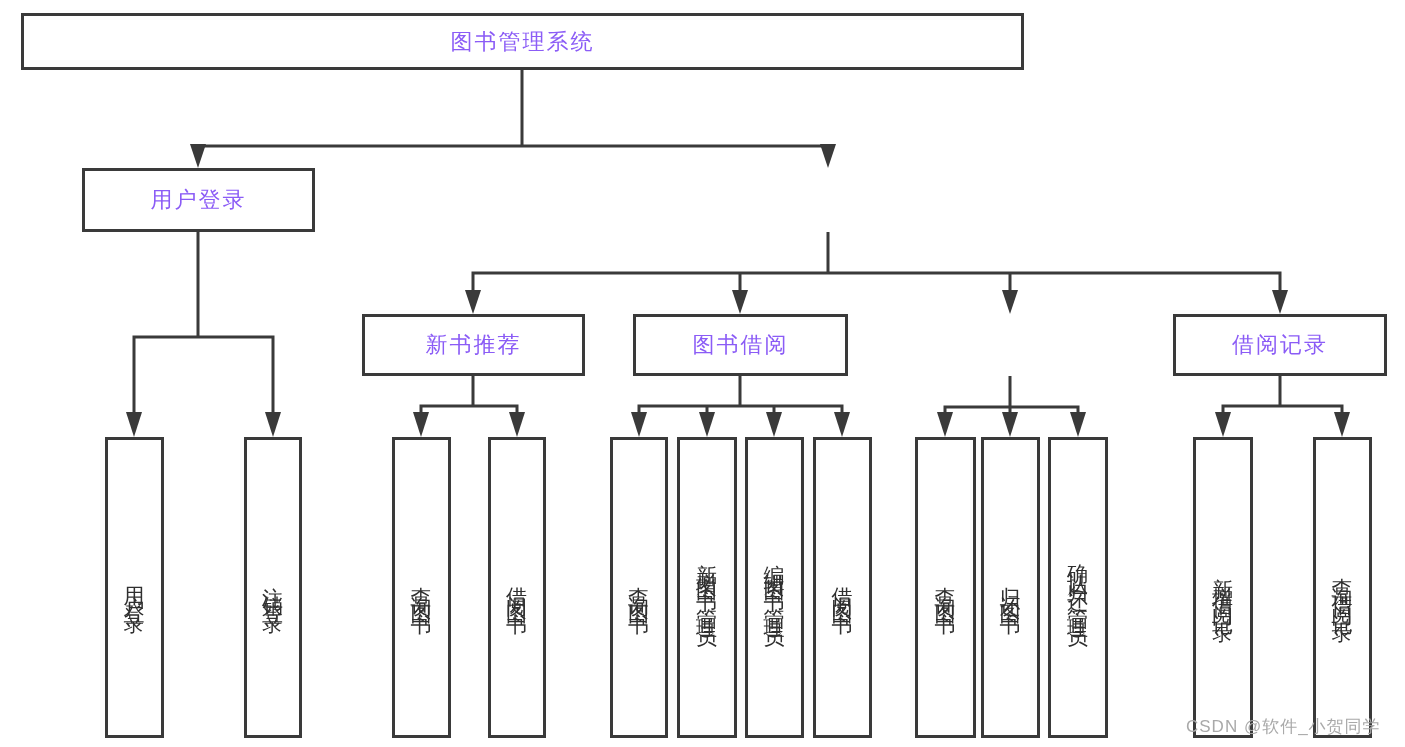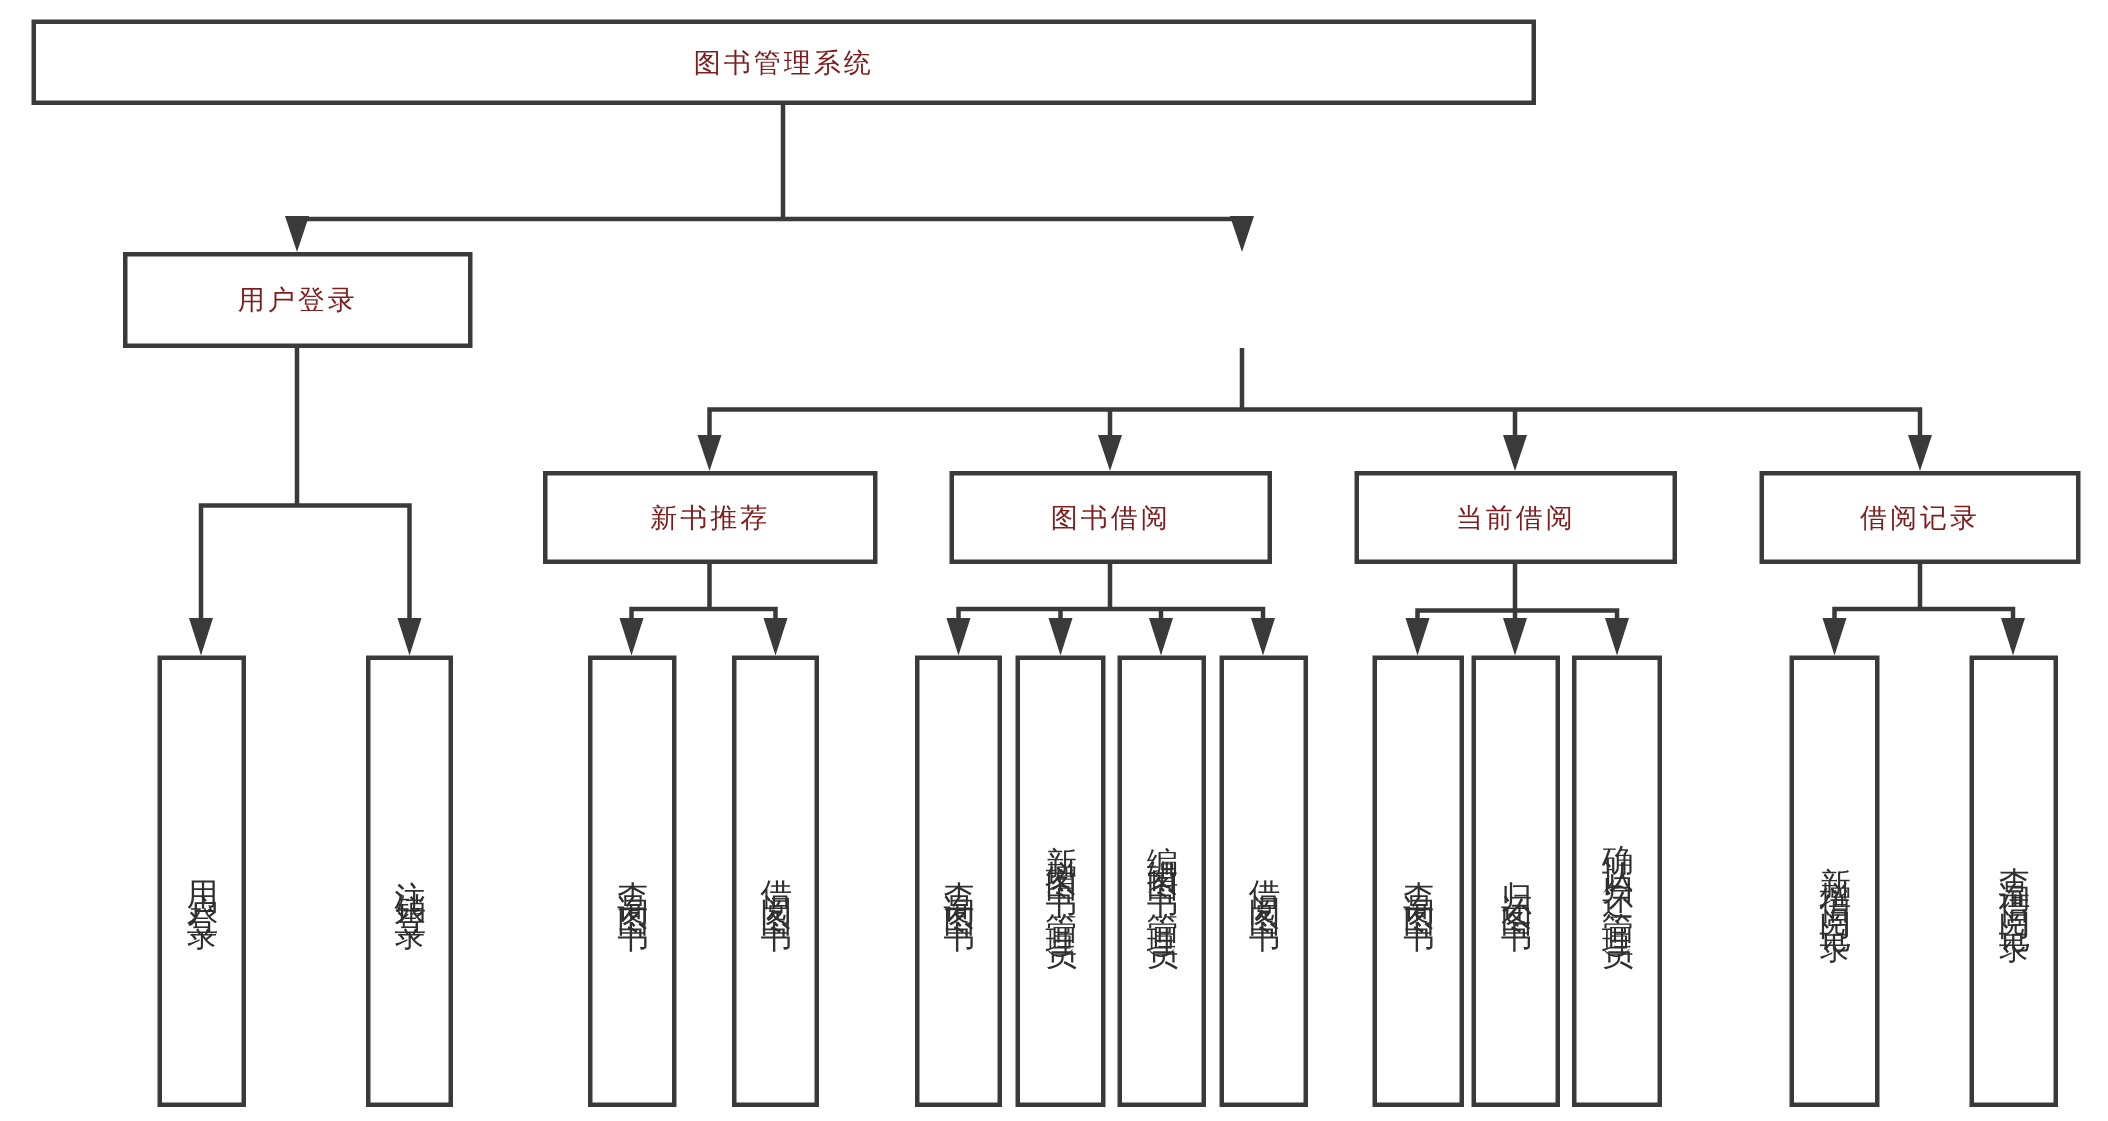--- a/index.html
+++ b/index.html
@@ -25,23 +25,23 @@
     position: absolute;
     box-sizing: border-box;
     border: 3px solid #3a3a3a;
     background: #ffffff;
     display: flex;
     align-items: center;
     justify-content: center;
     z-index: 1;
   }
   .hbox span {
-    font-size: 18px;
+    font-size: 22px;
     letter-spacing: 2px;
-    color: #7f1d1d;
+    color: #8b5cf6;
     white-space: nowrap;
   }
   .leaf span {
     writing-mode: vertical-rl;
     line-height: 1;
     font-size: 21px;
     letter-spacing: 9px;
     color: #2f2f2f;
   }
   .watermark {
@@ -100,23 +100,20 @@
   <div class="box hbox" style="left:82px; top:168px; width:233px; height:64px;">
     <span>用户登录</span>
   </div>
 
   <div class="box hbox" style="left:362px; top:314px; width:223px; height:62px;text-align:right;">
     <span>新书推荐</span>
   </div>
   <div class="box hbox" style="left:633px; top:314px; width:215px; height:62px;">
     <span>图书借阅</span>
   </div>
-  <div class="box hbox" style="left:903px; top:314px; width:215px; height:62px;">
-    <span>当前借阅</span>
-  </div>
   <div class="box hbox" style="left:1173px; top:314px; width:214px; height:62px;">
     <span>借阅记录</span>
   </div>
 
   <div class="box leaf" style="left:105px; top:437px; width:59px; height:301px;">
     <span>用户登录</span>
   </div>
   <div class="box leaf" style="left:244px; top:437px; width:58px; height:301px;">
     <span>注销登录</span>
   </div>
@@ -151,14 +148,15 @@
     <span>确认归还（管理员）</span>
   </div>
 
   <div class="box leaf" style="left:1193px; top:437px; width:60px; height:301px;">
     <span>新增借阅记录</span>
   </div>
   <div class="box leaf" style="left:1313px; top:437px; width:59px; height:301px;">
     <span>查询借阅记录</span>
   </div>
 
+  <div class="watermark">CSDN @软件_小贺同学</div>
 
 </div>
 
 </body></html>

